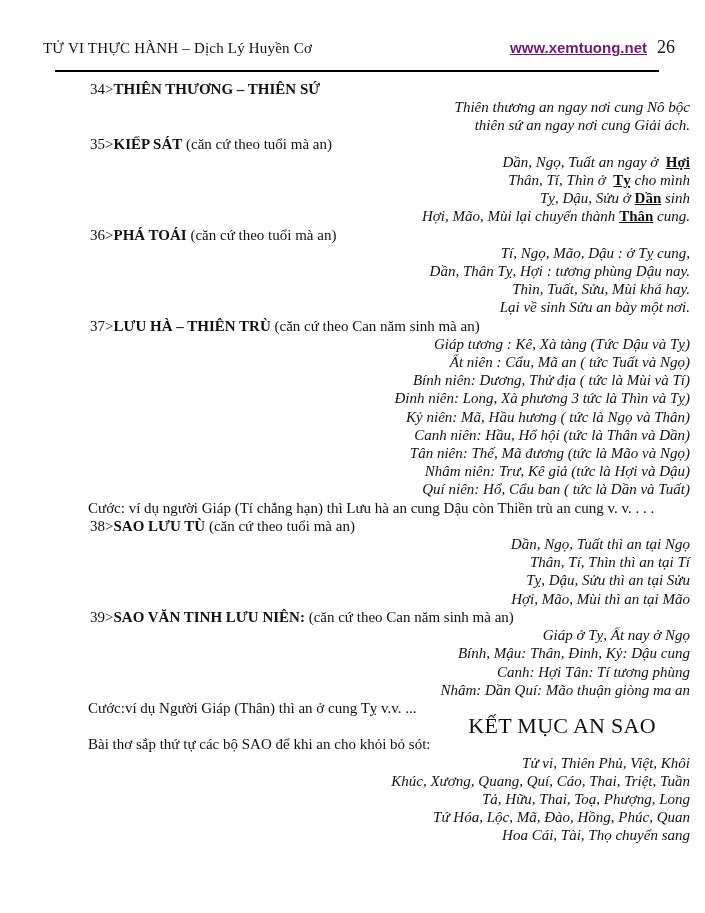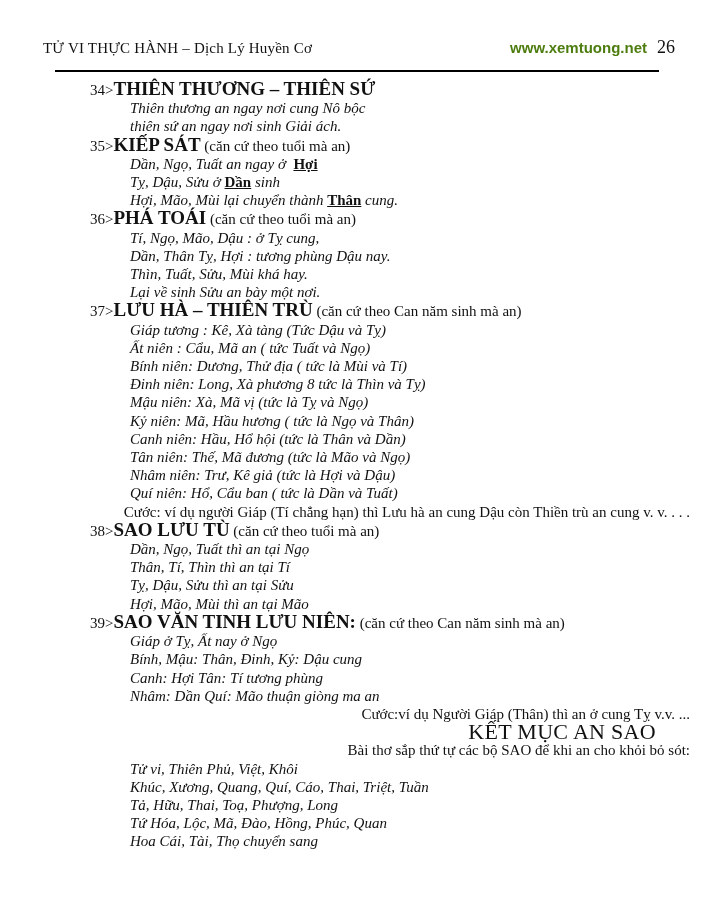--- a/index.html
+++ b/index.html
@@ -14,74 +14,74 @@
   .page{position:absolute;inset:0;}
   .header{
     position:absolute;top:37px;left:43px;right:30px;
     display:flex;justify-content:space-between;align-items:baseline;
     font-size:15px;
   }
   .h-title{letter-spacing:.2px;}
   .h-right{display:flex;align-items:baseline;gap:10px;}
   .h-link{
     font-family:"Liberation Sans","DejaVu Sans",sans-serif;
-    font-weight:bold;color:#4d7c0f;
+    font-weight:bold;color:#701a75;text-decoration:underline;
     font-size:15px;cursor:pointer;
   }
   .h-page{font-size:18px;}
   .rule{
     position:absolute;top:70px;left:55px;width:604px;height:2px;
     background:#000;
   }
   .content{
     position:absolute;top:80px;left:90px;right:15px;
     font-size:15px;
   }
   .line{line-height:18.2px;white-space:pre-wrap;}
   .line span{font:inherit;}
-  .section .b{font-weight:bold;font-size:19px;}
-  .verse{margin-left:40px;font-style:italic;}
+  .section .b{font-weight:bold;font-size:15px;}
+  .verse{font-style:italic;text-align:right;}
   .verse .b{font-style:normal;font-weight:bold;text-decoration:underline;}
-  .note{margin-left:-2px;text-align:right;}
+  .note{margin-left:-2px;}
   .heading{
     text-align:right;font-weight:normal;font-size:22px;
     padding-right:34px;letter-spacing:.3px;
   }
 </style>
 </head>
 <body>
 
 <div class="page">
   <div class="header">
     <span class="h-title">TỬ VI THỰC HÀNH – Dịch Lý Huyền Cơ</span>
     <span class="h-right">
       <a class="h-link">www.xemtuong.net</a>
       <span class="h-page">26</span>
     </span>
   </div>
   <div class="rule"></div>
   <div class="content" id="content">
       <div class="line section"><span>34&gt;</span><span class="b">THIÊN THƯƠNG – THIÊN SỨ</span></div>
       <div class="line verse"><span>Thiên thương an ngay nơi cung Nô bộc</span></div>
-      <div class="line verse"><span>thiên sứ an ngay nơi sinh Giải ách.</span></div>
+      <div class="line verse"><span>thiên sứ an ngay nơi cung Giải ách.</span></div>
       <div class="line section"><span>35&gt;</span><span class="b">KIẾP SÁT</span><span> (căn cứ theo tuổi mà an)</span></div>
       <div class="line verse"><span>Dần, Ngọ, Tuất an ngay ở &nbsp;</span><span class="b">Hợi</span></div>
+      <div class="line verse"><span>Thân, Tí, Thìn ở &nbsp;</span><span class="b">Tỵ</span><span> cho mình</span></div>
       <div class="line verse"><span>Tỵ, Dậu, Sửu ở </span><span class="b">Dần</span><span> sinh</span></div>
       <div class="line verse"><span>Hợi, Mão, Mùi lại chuyển thành </span><span class="b">Thân</span><span> cung.</span></div>
       <div class="line section"><span>36&gt;</span><span class="b">PHÁ TOÁI</span><span> (căn cứ theo tuổi mà an)</span></div>
       <div class="line verse"><span>Tí, Ngọ, Mão, Dậu : ở Tỵ cung,</span></div>
       <div class="line verse"><span>Dần, Thân Tỵ, Hợi : tương phùng Dậu nay.</span></div>
       <div class="line verse"><span>Thìn, Tuất, Sửu, Mùi khá hay.</span></div>
       <div class="line verse"><span>Lại về sinh Sửu an bày một nơi.</span></div>
       <div class="line section"><span>37&gt;</span><span class="b">LƯU HÀ – THIÊN TRÙ</span><span> (căn cứ theo Can năm sinh mà an)</span></div>
       <div class="line verse"><span>Giáp tương : Kê, Xà tàng (Tức Dậu và Tỵ)</span></div>
       <div class="line verse"><span>Ất niên : Cẩu, Mã an ( tức Tuất và Ngọ)</span></div>
       <div class="line verse"><span>Bính niên: Dương, Thử địa ( tức là Mùi và Tí)</span></div>
-      <div class="line verse"><span>Đinh niên: Long, Xà phương 8 tức là Thìn và Tỵ)</span></div>
-      <div class="line verse"><span>Mậu niên: Xà, Mã vị (tức là Tỵ và Ngọ)</span></div>
+      <div class="line verse"><span>Đinh niên: Long, Xà phương 3 tức là Thìn và Tỵ)</span></div>
       <div class="line verse"><span>Kỷ niên: Mã, Hầu hương ( tức là Ngọ và Thân)</span></div>
       <div class="line verse"><span>Canh niên: Hầu, Hổ hội (tức là Thân và Dần)</span></div>
       <div class="line verse"><span>Tân niên: Thế, Mã đương (tức là Mão và Ngọ)</span></div>
       <div class="line verse"><span>Nhâm niên: Trư, Kê giả (tức là Hợi và Dậu)</span></div>
       <div class="line verse"><span>Quí niên: Hổ, Cẩu ban ( tức là Dần và Tuất)</span></div>
       <div class="line note"><span>Cước: ví dụ người Giáp (Tí chẳng hạn) thì Lưu hà an cung Dậu còn Thiền trù an cung v. v. . . .</span></div>
       <div class="line section"><span>38&gt;</span><span class="b">SAO LƯU TÙ</span><span> (căn cứ theo tuổi mà an)</span></div>
       <div class="line verse"><span>Dần, Ngọ, Tuất thì an tại Ngọ</span></div>
       <div class="line verse"><span>Thân, Tí, Thìn thì an tại Tí</span></div>
       <div class="line verse"><span>Tỵ, Dậu, Sửu thì an tại Sửu</span></div>

